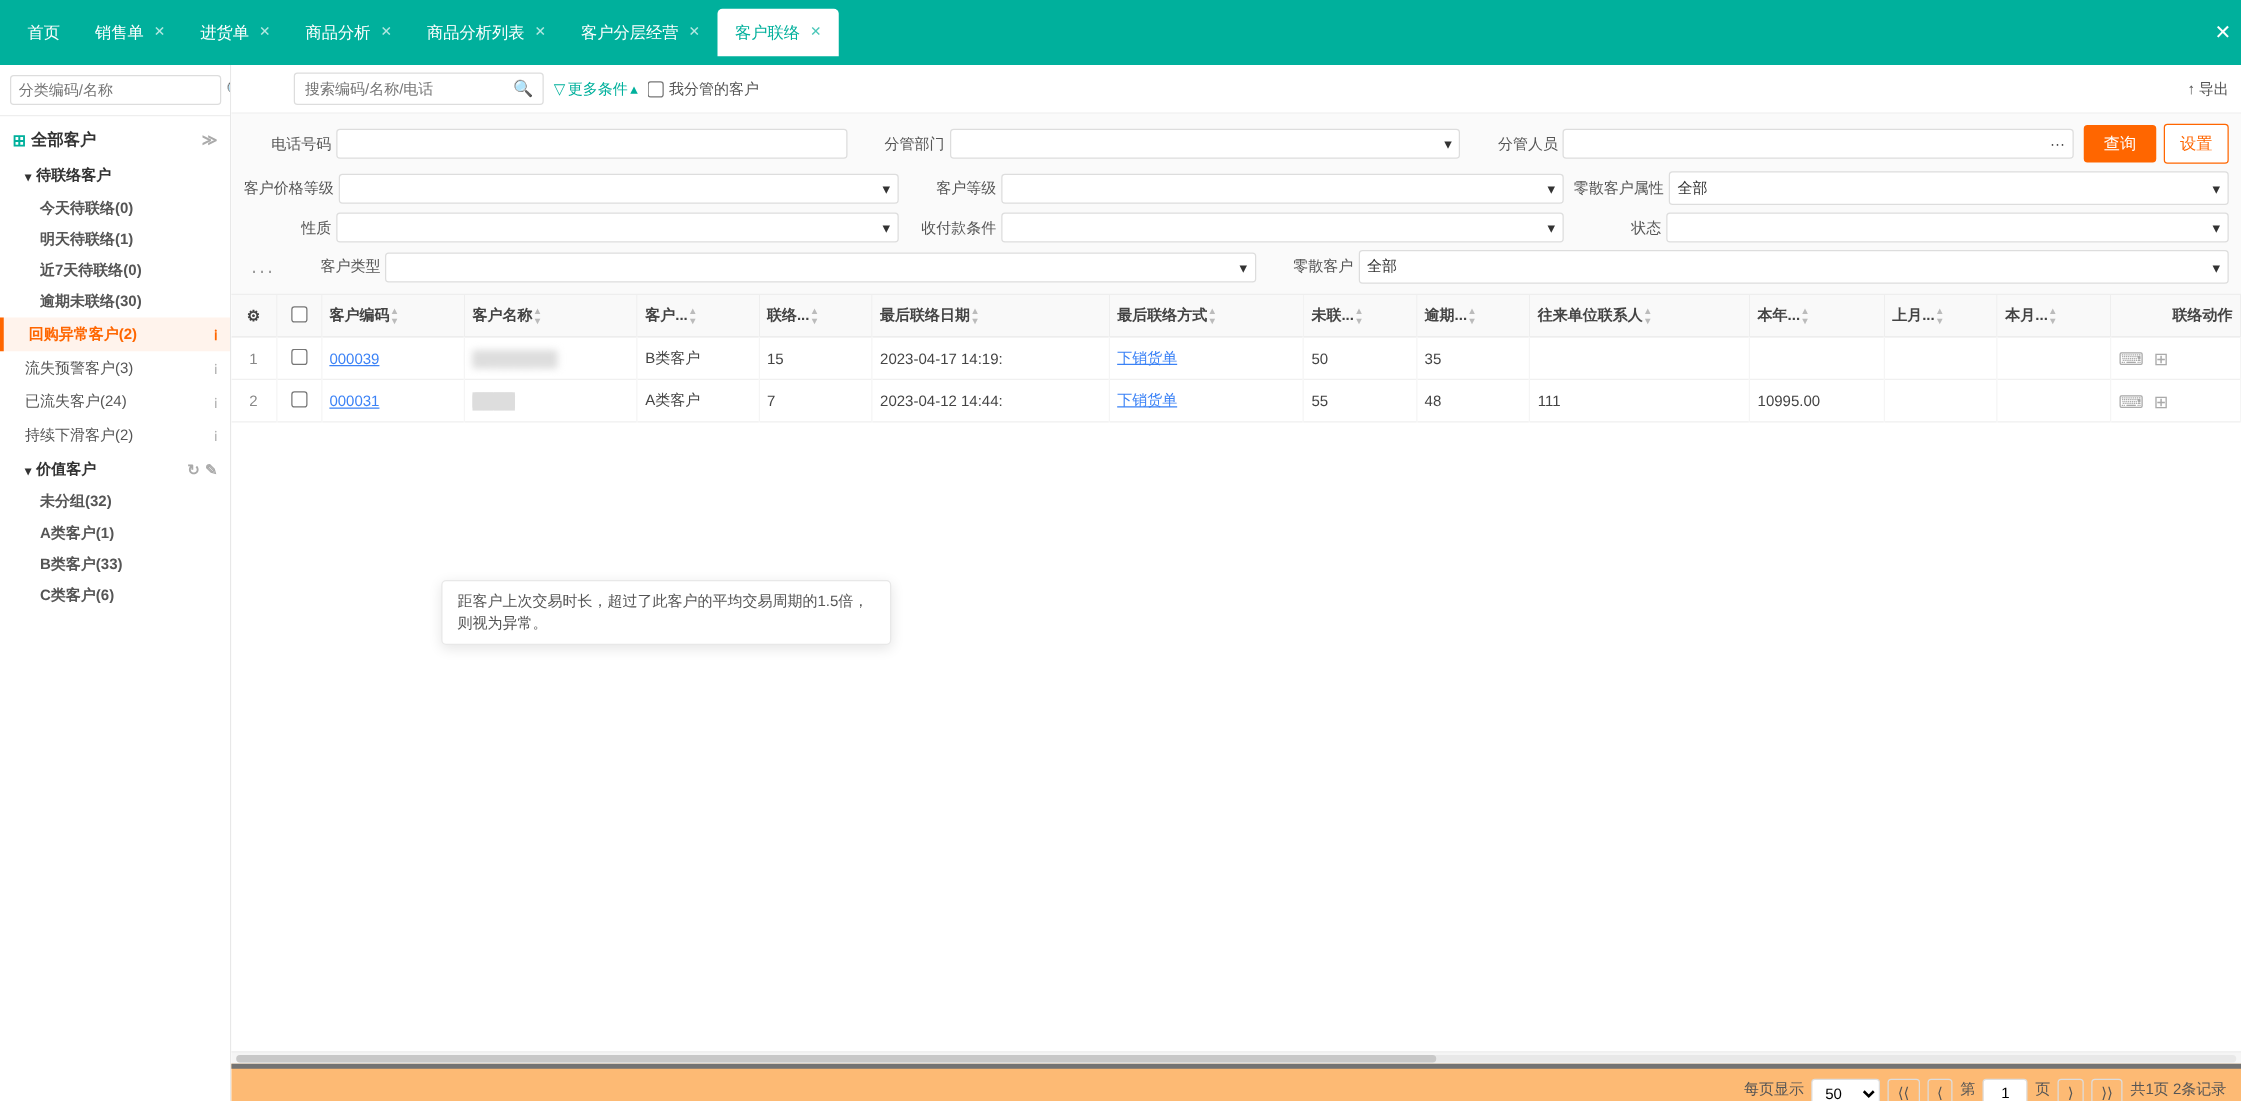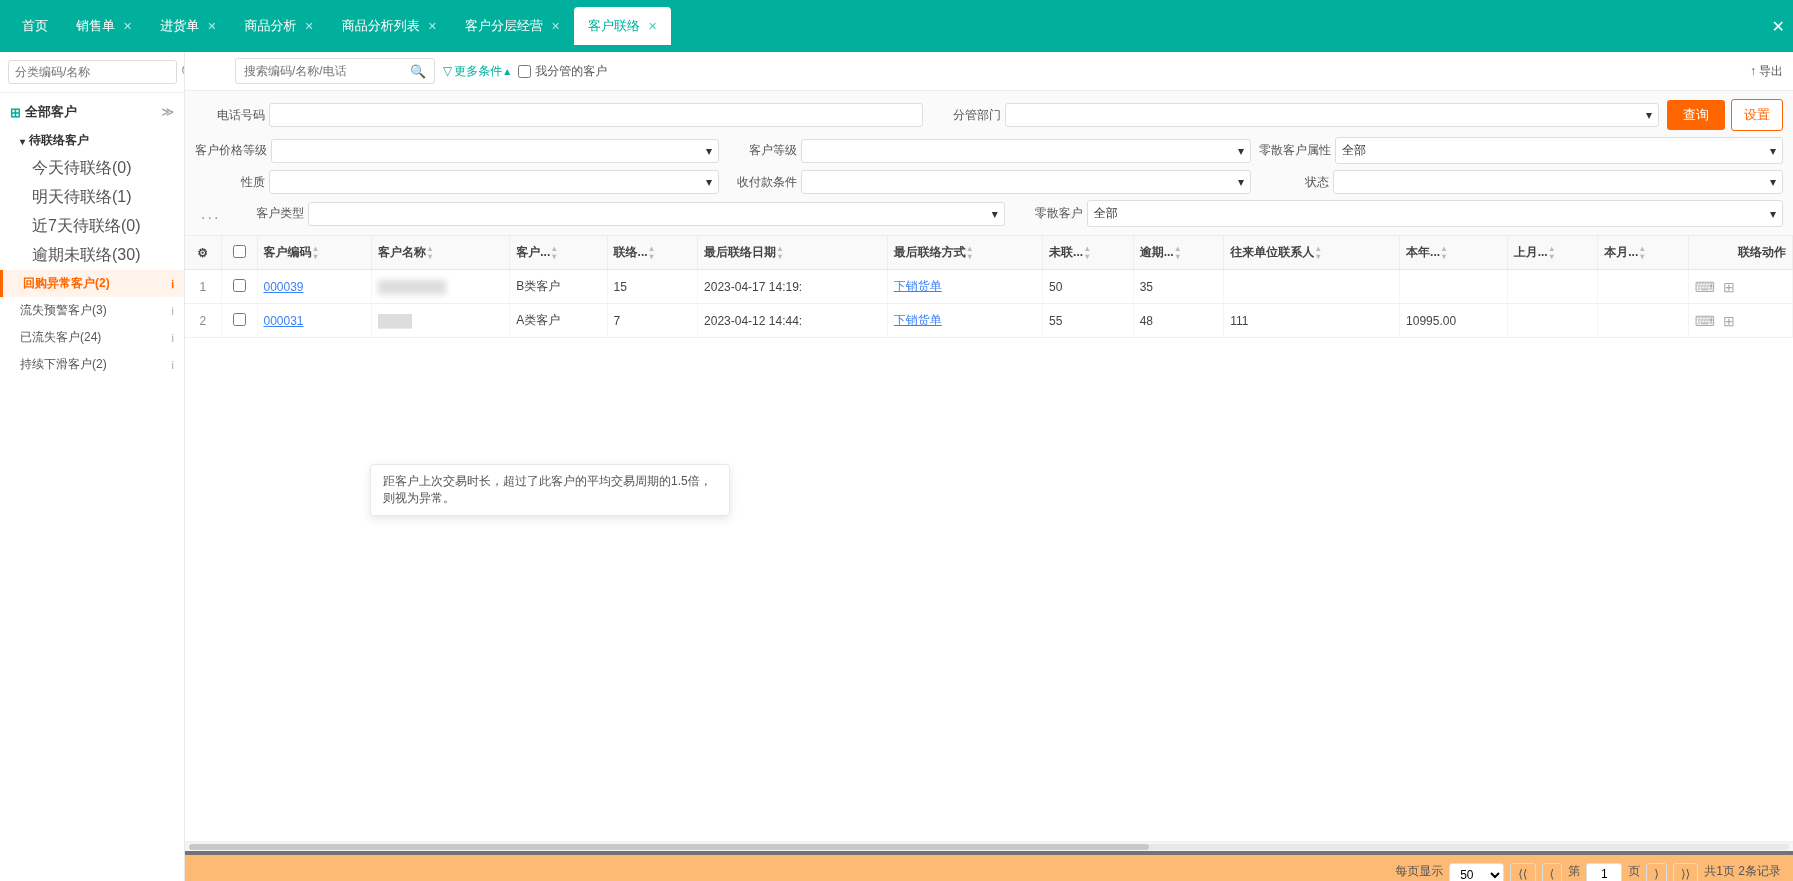--- a/index.html
+++ b/index.html
@@ -45,21 +45,21 @@
       padding: 5px 10px 5px 20px; cursor: pointer; font-size: 12px; color: #555;
       display: flex; align-items: center; justify-content: space-between;
     }
     .sidebar-group-item.active-orange { background: #fff3ec; color: #f60; font-weight: bold; border-left: 3px solid #f60; }
     .sidebar-subgroup { padding-left: 10px; }
     .sidebar-subgroup-header {
       padding: 5px 10px; font-size: 12px; color: #333; cursor: pointer;
       display: flex; align-items: center; gap: 4px; font-weight: 600;
     }
     .sidebar-subgroup-item {
-      padding: 4px 10px 4px 22px; cursor: pointer; font-size: 16px; color: #555;
+      padding: 4px 10px 4px 22px; cursor: pointer; font-size: 12px; color: #555; font-weight: bold;
     }
 
     
     .content-area { flex: 1; display: flex; flex-direction: column; overflow: hidden; background: #fff; }
 
     
     .filter-bar {
       background: #fff; border-bottom: 1px solid #eee; padding: 6px 10px;
       display: flex; align-items: center; gap: 8px; flex-wrap: wrap;
     }
@@ -145,21 +145,21 @@
     .page-input {
       width: 36px; border: 1px solid #ddd; border-radius: 3px; text-align: center;
       padding: 3px; font-size: 12px; outline: none;
     }
 
     
     .tooltip-box {
       position: absolute; background: #fff; border: 1px solid #e8e8e8;
       border-radius: 4px; padding: 8px 12px; font-size: 12px; color: #555;
       box-shadow: 0 3px 10px rgba(0,0,0,0.1); z-index: 100; max-width: 360px;
-      left: 185px; top: 228px;
+      left: 168px; top: 228px;
     }
     .blurred { filter: blur(3px); }
     .chevron-down-sm::before { content: "▾"; font-size: 10px; }
 
     .sidebar-collapse-btn { cursor: pointer; color: #aaa; font-size: 12px; }
 
     .scrollbar-area {
       height: 10px; background: #f5f5f5; border-top: 1px solid #eee;
       display: flex; align-items: center; padding: 0 4px;
     }
@@ -252,20 +252,44 @@
       </div>
       <div class="sidebar-group-item">
         <span>已流失客户(24)</span>
         <span style="color:#aaa; font-size:11px;">ℹ</span>
       </div>
       <div class="sidebar-group-item">
         <span>持续下滑客户(2)</span>
         <span style="color:#aaa; font-size:11px;">ℹ</span>
       </div>
 
+      <div class="sidebar-subgroup">
+        <div class="sidebar-subgroup-header" style="display:flex; justify-content:space-between;">
+          <div style="display:flex; align-items:center; gap:4px;">
+            <span class="chevron-down-sm"></span>
+            <span>价值客户</span>
+          </div>
+          <div style="display:flex; gap:4px;">
+            <span style="color:#aaa;">↻</span>
+            <span style="color:#aaa;">✎</span>
+          </div>
+        </div>
+        <div class="sidebar-subgroup-item">
+          <span>未分组(32)</span>
+        </div>
+        <div class="sidebar-subgroup-item">
+          <span>A类客户(1)</span>
+        </div>
+        <div class="sidebar-subgroup-item">
+          <span>B类客户(33)</span>
+        </div>
+        <div class="sidebar-subgroup-item">
+          <span>C类客户(6)</span>
+        </div>
+      </div>
     </div>
   </div>
 
   <div class="content-area">
 
     <div class="filter-bar">
       <div class="filter-search-wrap">
         <input class="filter-search-input" type="text" placeholder="搜索编码/名称/电话" style="">
         <span class="s-icon">🔍</span>
       </div>
@@ -289,20 +313,27 @@
       <div class="filter-row">
         <div class="filter-item">
           <span class="filter-label">电话号码</span>
           <input class="filter-input" type="text" style="">
         </div>
         <div class="filter-item">
           <span class="filter-label">分管部门</span>
           <div class="filter-select">
             <span></span>
               <span>▾</span>
+          </div>
+        </div>
+        <div class="filter-item">
+          <span class="filter-label">分管人员</span>
+          <div class="filter-select">
+            <span></span>
+              <span>···</span>
           </div>
         </div>
         <div class="filter-btn-group">
           <button class="btn-query">查询</button>
           <button class="btn-setting">设置</button>
         </div>
       </div>
 
       <div class="filter-row">
         <div class="filter-item">

